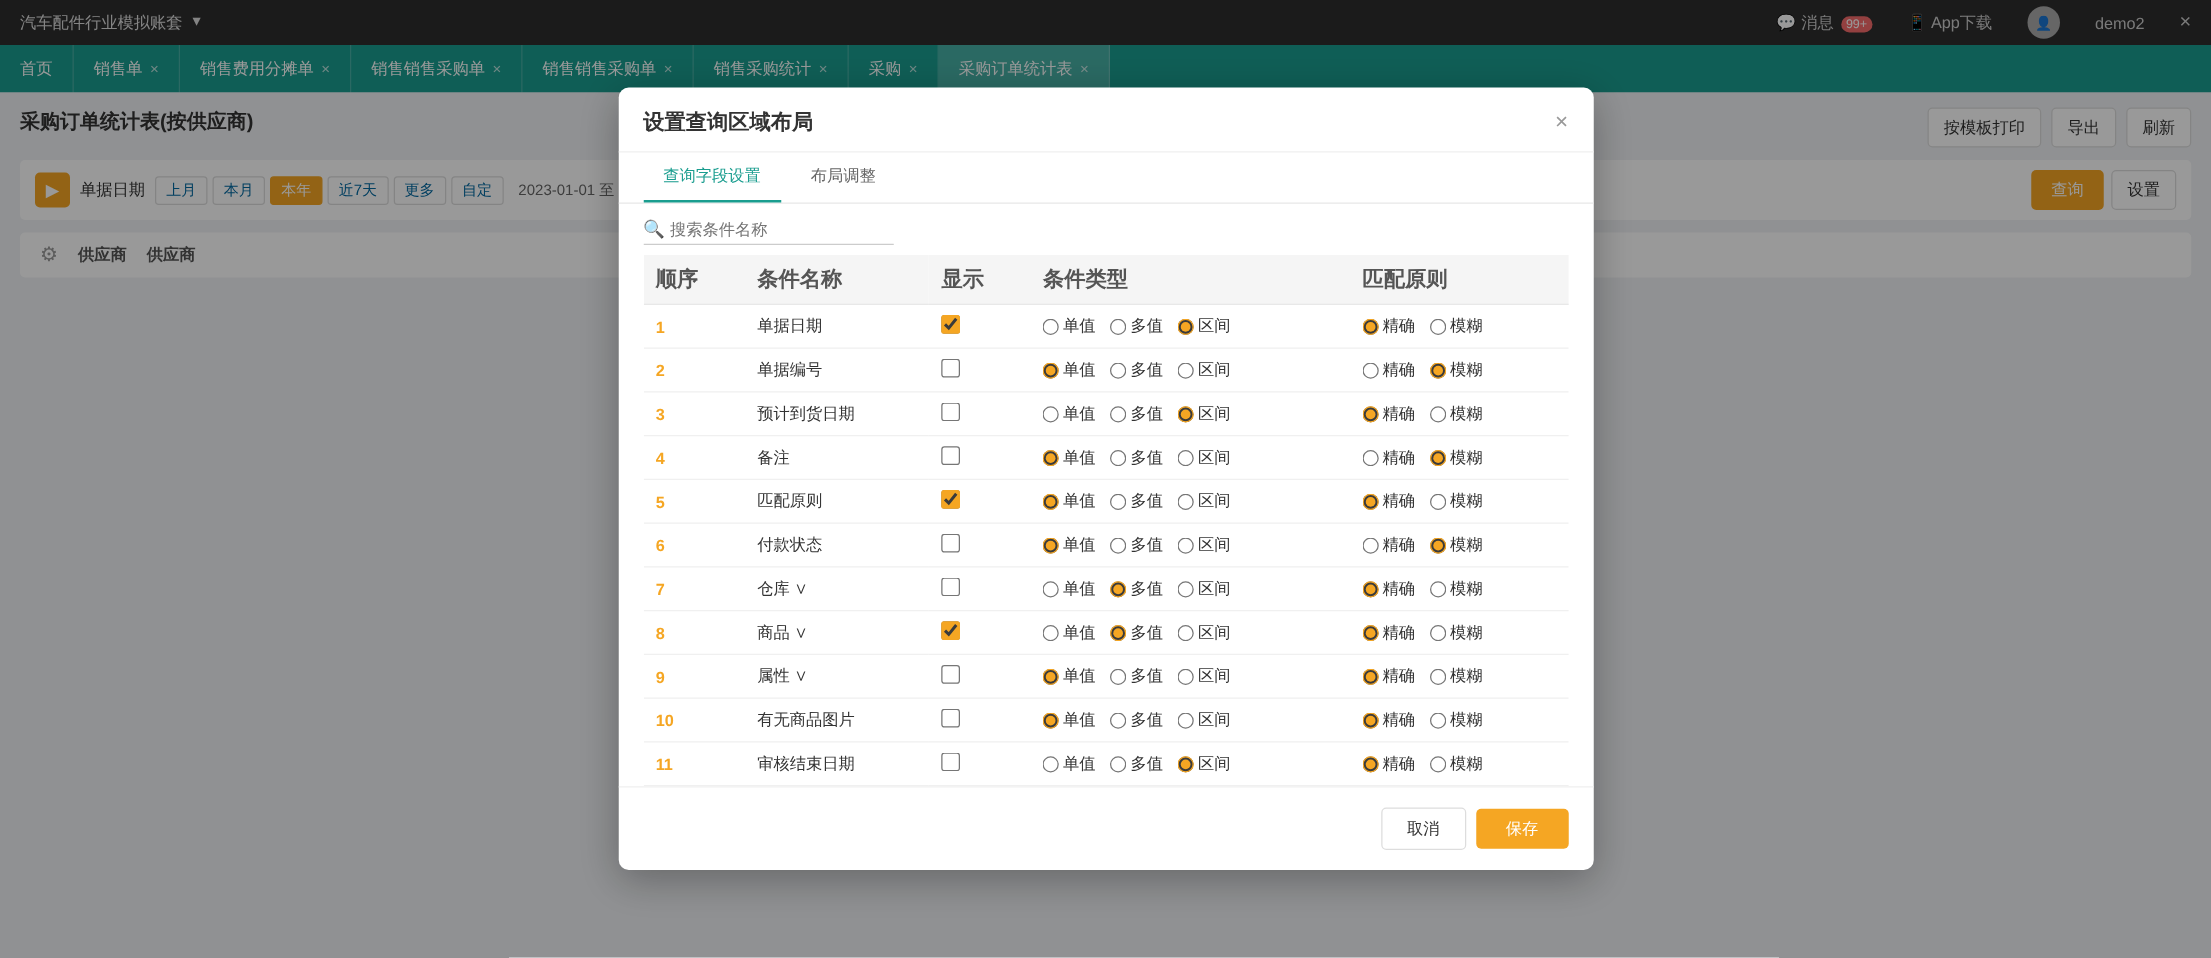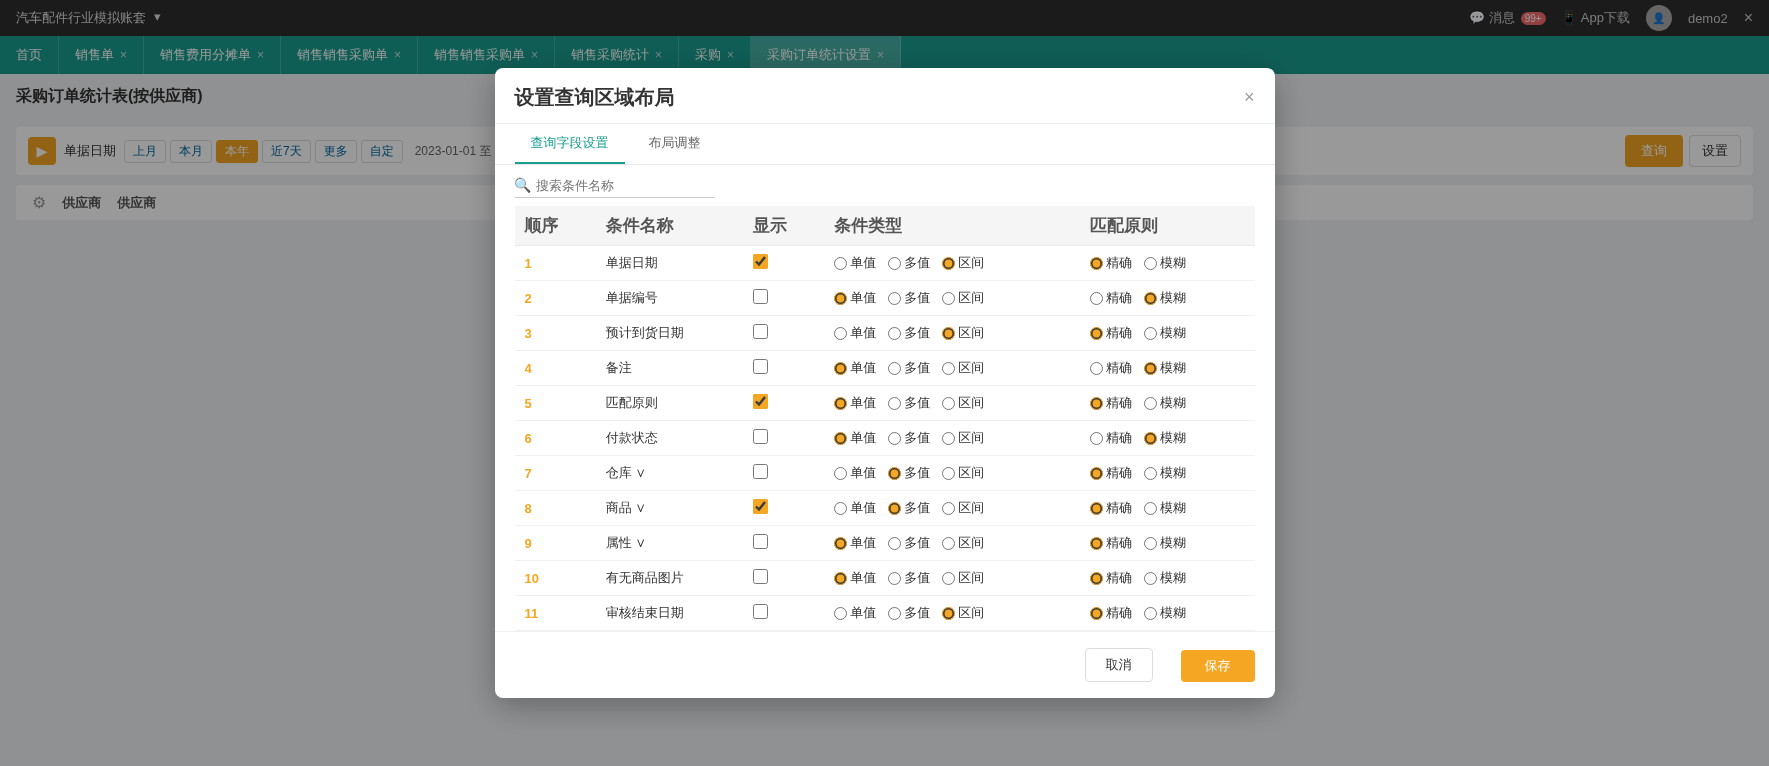--- a/index.html
+++ b/index.html
@@ -9,21 +9,21 @@
     .top-bar {
       background: #2d2d2d;
       height: 36px;
       display: flex;
       align-items: center;
       justify-content: space-between;
       padding: 0 16px;
       color: #ccc;
     }
     .top-bar-left { font-size: 13px; color: #ddd; display: flex; align-items: flex-start; gap: 8px; }
-    .top-bar-right { display: flex; align-items: center; gap: 16px; font-size: 13px; color: #ccc; }
+    .top-bar-right { display: flex; align-items: center; gap: 28px; font-size: 13px; color: #ccc; }
     .top-bar-right .badge { background: #f56c6c; color: #fff; border-radius: 10px; font-size: 10px; padding: 1px 4px; margin-left: 2px; }
     .top-bar-right .demo-avatar { width: 26px; height: 26px; border-radius: 50%; background: #aaa; display: inline-flex; align-items: center; justify-content: center; color: #fff; font-size: 11px; }
     .top-bar-right .close-btn { color: #ccc; font-size: 16px; cursor: pointer; }
 
     
     .tab-bar {
       background: #1a9d8f;
       height: 38px;
       display: flex;
       align-items: center;
@@ -131,21 +131,21 @@
       flex-direction: column;
     }
     .dialog-header {
       display: flex;
       align-items: center;
       justify-content: space-between;
       padding: 16px 20px 12px;
       border-bottom: 1px solid #f0f0f0;
     }
     .dialog-title {
-      font-size: 20px;
+      font-size: 17px;
       font-weight: bold;
       color: #333;
     }
     .dialog-close {
       background: none;
       border: none;
       font-size: 18px;
       color: #999;
       cursor: pointer;
     }
@@ -221,23 +221,23 @@
     .seq-num { color: #f5a623; font-weight: bold; }
     .radio-group { display: flex; align-items: center; gap: 12px; }
     .radio-item { display: flex; align-items: center; gap: 3px; cursor: pointer; }
     .radio-item input[type=radio] { accent-color: #f5a623; cursor: pointer; }
     .checkbox-item input[type=checkbox] { accent-color: #f5a623; cursor: pointer; width: 15px; height: 15px; }
 
     
     .dialog-footer {
       padding: 16px 20px;
       display: flex;
-      align-items: flex-end;
+      align-items: center;
       justify-content: flex-end;
-      gap: 28px;
+      gap: 8px;
       border-top: 1px solid #f0f0f0;
     }
     .btn-cancel {
       background: #fff;
       color: #333;
       border: 1px solid #ddd;
       border-radius: 4px;
       padding: 7px 20px;
       cursor: pointer;
       font-size: 13px;
@@ -302,28 +302,33 @@
   </div>
   <div class="tab-item">
     <span>销售采购统计</span>
     <span class="tab-close">×</span>
   </div>
   <div class="tab-item">
     <span>采购</span>
     <span class="tab-close">×</span>
   </div>
   <div class="tab-item active">
-    <span>采购订单统计设置</span>
+    <span>采购订单统计表</span>
     <span class="tab-close">×</span>
   </div>
 </div>
 
 <div class="page-content">
   <div style="display:flex; align-items:center; justify-content:space-between; margin-bottom:10px;">
     <div class="page-title">采购订单统计表(按供应商)</div>
+    <div class="toolbar-right">
+      <button class="btn-white">按模板打印</button>
+      <button class="btn-white">导出</button>
+      <button class="btn-white">刷新</button>
+    </div>
   </div>
 
   <div style="display:flex; align-items:center; gap:8px; margin-bottom:10px; background:#fff; padding:8px 12px; border-radius:4px;">
     <button class="btn-toggle">▶</button>
     <span class="date-filter">
       <span style="margin-right:4px;">单据日期</span>
       <button class="date-btn">上月</button>
       <button class="date-btn">本月</button>
       <button class="date-btn active">本年</button>
       <button class="date-btn">近7天</button>

